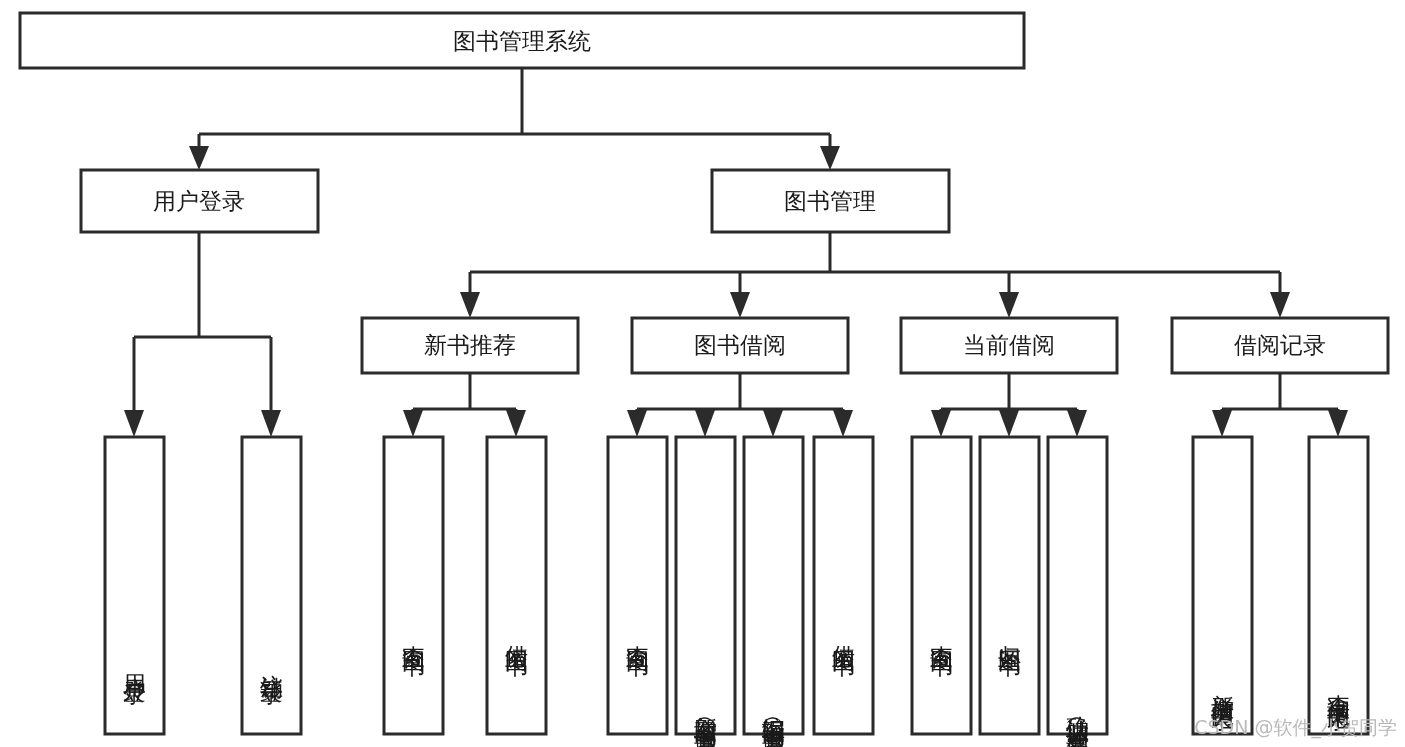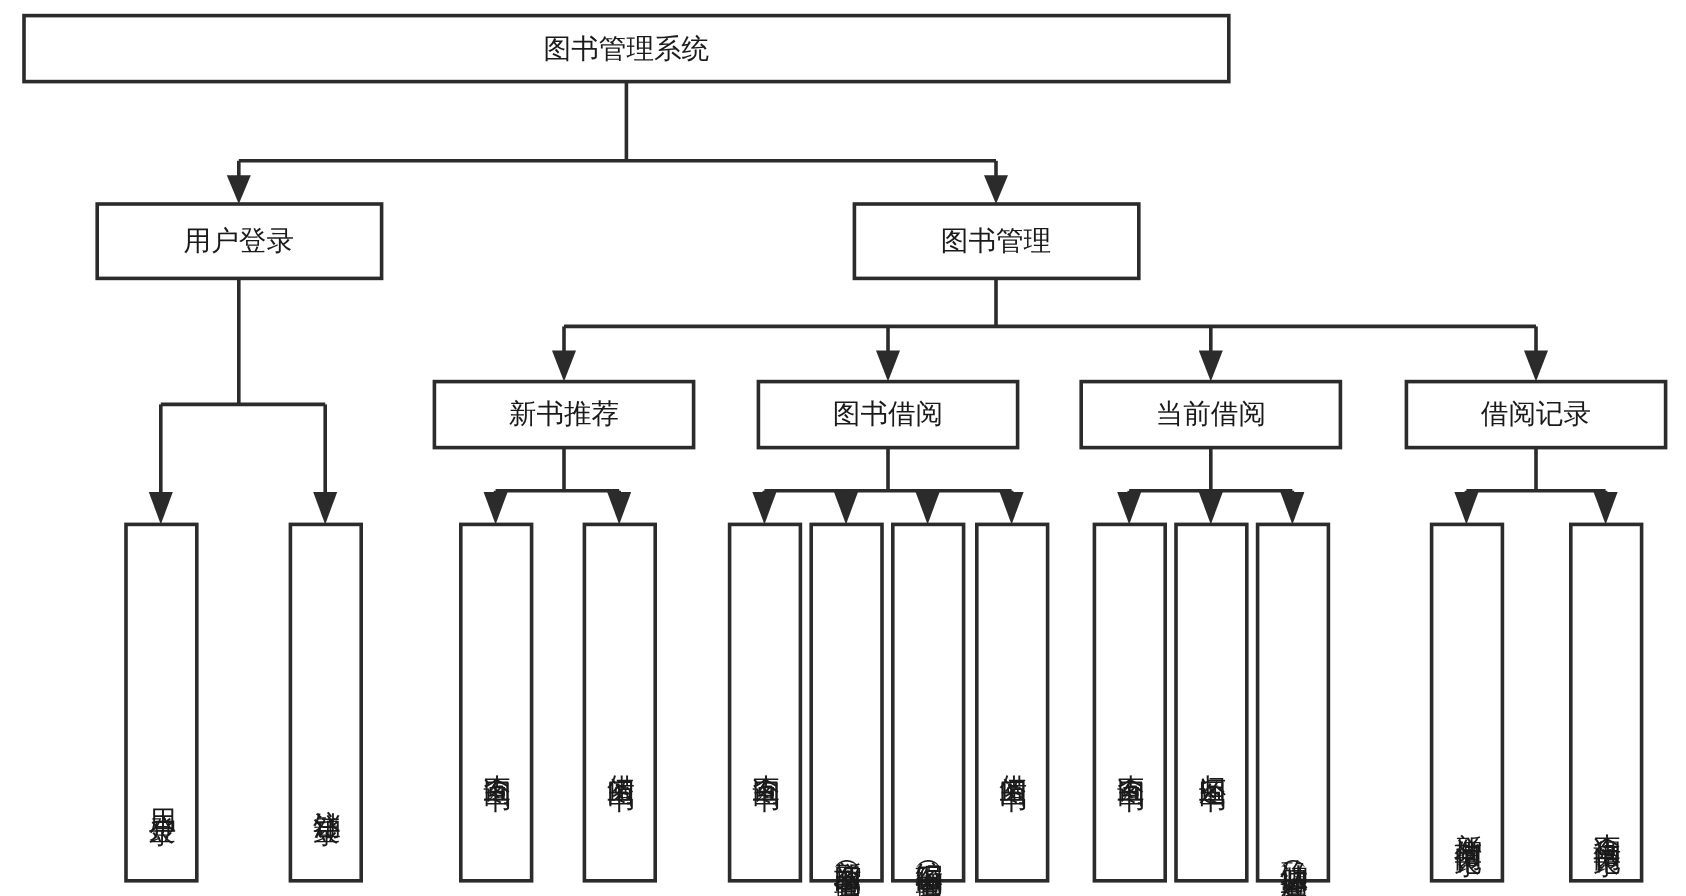--- a/index.html
+++ b/index.html
@@ -244,14 +244,15 @@
     <span class="vtext">确认归还（管理员）</span>
   </div>
 
   <div class="vtext-wrap" style="left:1193px; top:437px; width:59px; height:297px; padding-bottom:40px;">
     <span class="vtext">新增借阅记录</span>
   </div>
   <div class="vtext-wrap" style="left:1309px; top:437px; width:59px; height:297px; padding-bottom:40px;">
     <span class="vtext">查询借阅记录</span>
   </div>
 
+  <div class="watermark">CSDN @软件_小贺同学</div>
 
 </div>
 
 </body></html>

